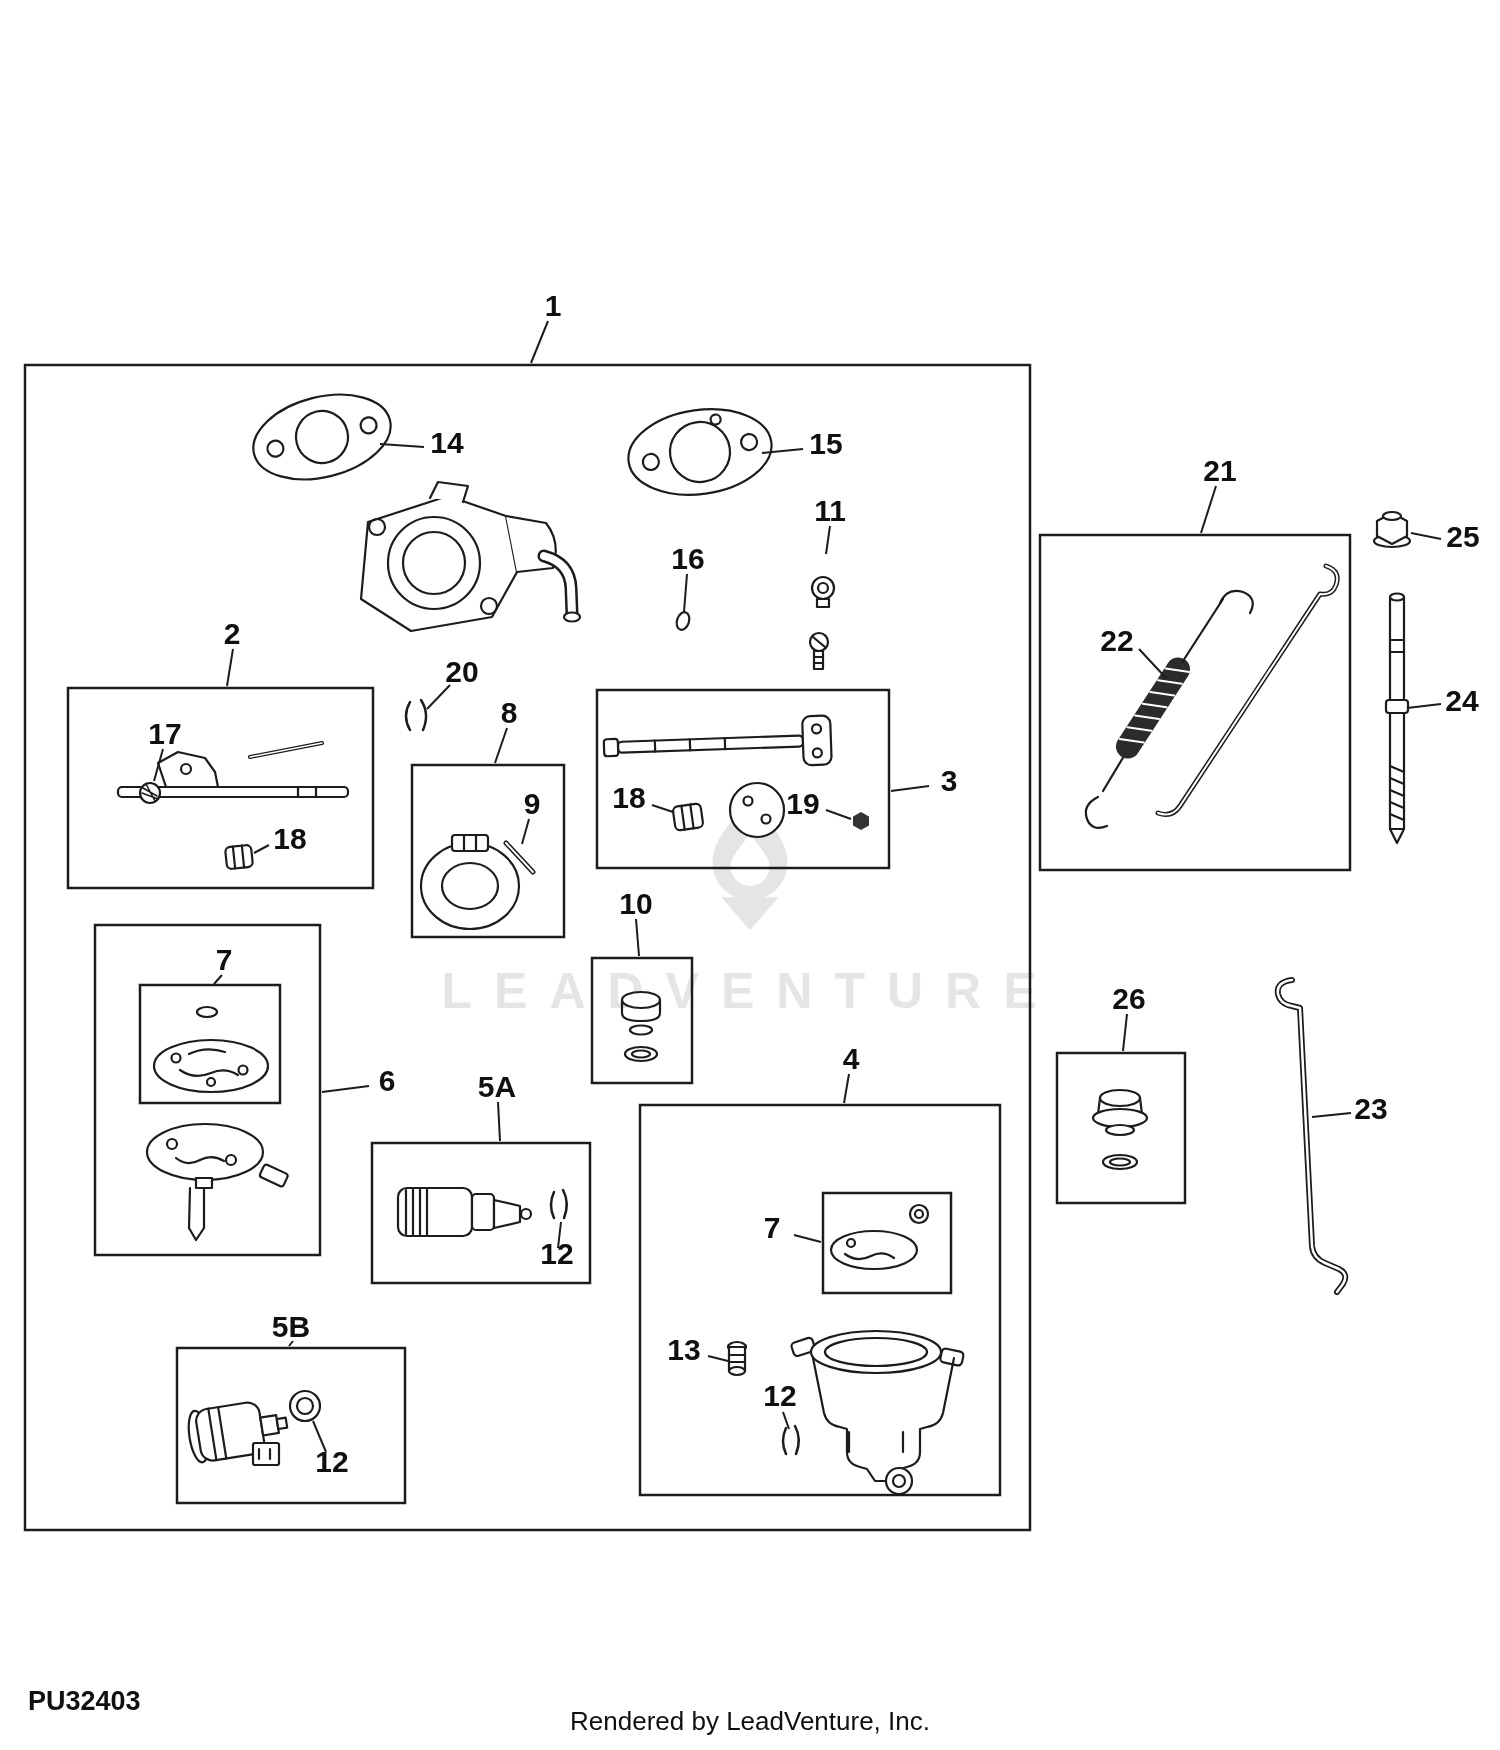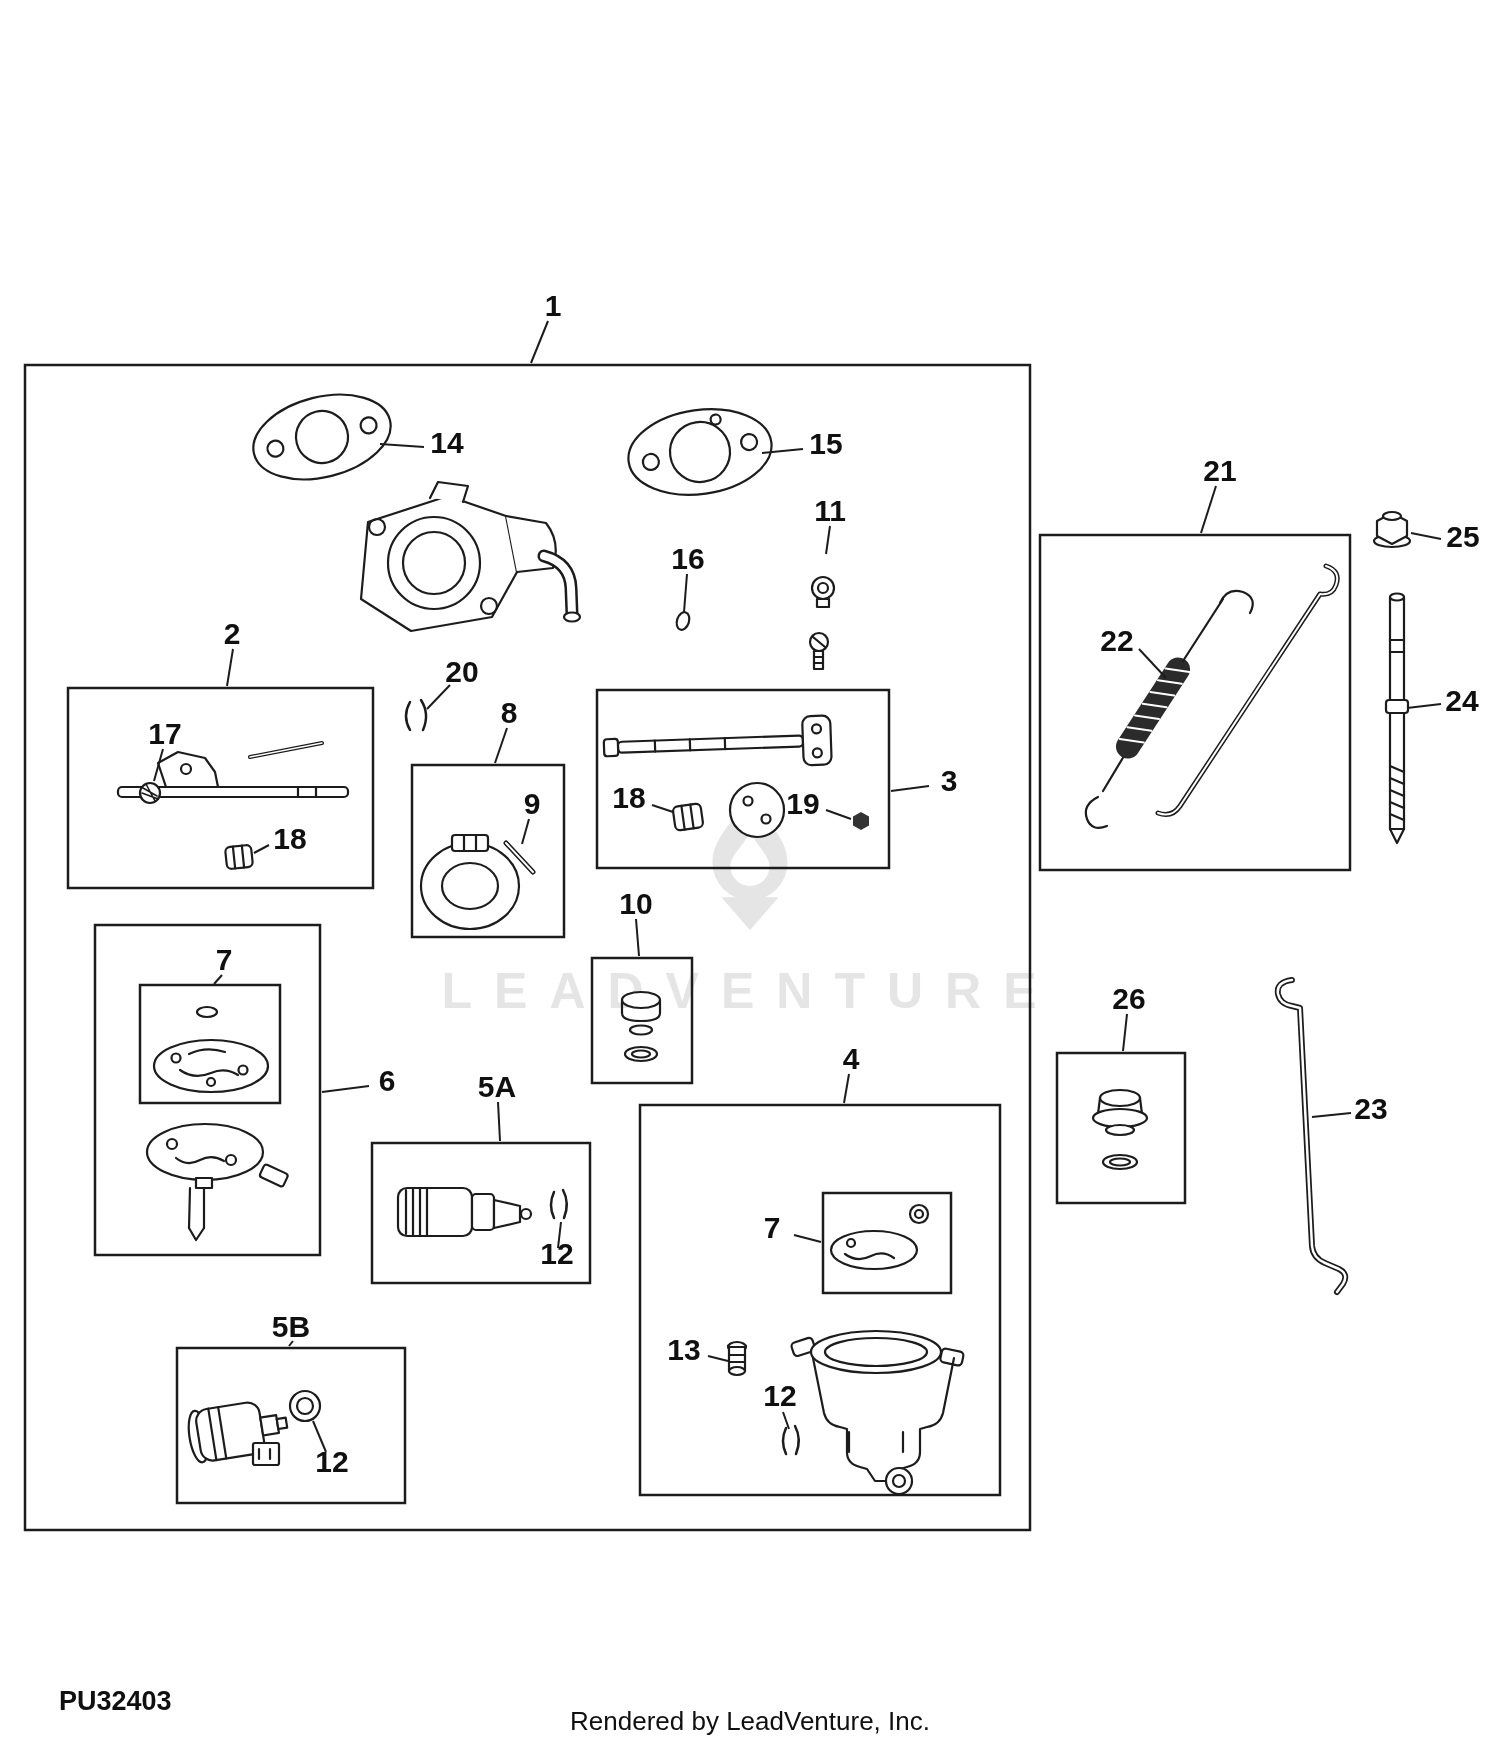--- a/index.html
+++ b/index.html
@@ -5,21 +5,21 @@
   *{box-sizing:border-box;}
   html,body{margin:0;padding:0;background:#fff;}
   .page{position:relative;width:1500px;height:1750px;background:#fff;overflow:hidden;
         font-family:"Liberation Sans","DejaVu Sans",sans-serif;color:#101010;}
   .watermark{position:absolute;inset:0;z-index:1;}
   .wm-flame{position:absolute;left:690px;top:772px;}
   .wm-text{position:absolute;top:962px;left:750px;transform:translateX(-50%);
            font-size:50px;font-weight:bold;letter-spacing:22px;color:#e5e5e5;white-space:nowrap;}
   .diagram{position:absolute;left:0;top:0;z-index:2;}
   .callout{font-family:"Liberation Sans","DejaVu Sans",sans-serif;font-size:30px;font-weight:bold;fill:#101010;}
-  .footer-left{position:absolute;left:28px;top:1686px;z-index:3;font-size:27px;font-weight:bold;margin-left:31px;}
+  .footer-left{position:absolute;left:28px;top:1686px;z-index:3;font-size:27px;font-weight:bold;}
   .footer-center{position:absolute;left:0;width:100%;top:1706px;z-index:3;text-align:center;font-size:26px;}
 </style>
 </head>
 <body>
 
 <div class="page">
 
   <div class="watermark">
     <svg class="wm-flame" width="120" height="180" viewBox="0 0 160 190">
       <path fill-rule="evenodd" fill="#e5e5e5" d="M80 5 C60 40 30 62 30 96 a50 50 0 0 0 100 0 C130 62 100 40 80 5 Z

